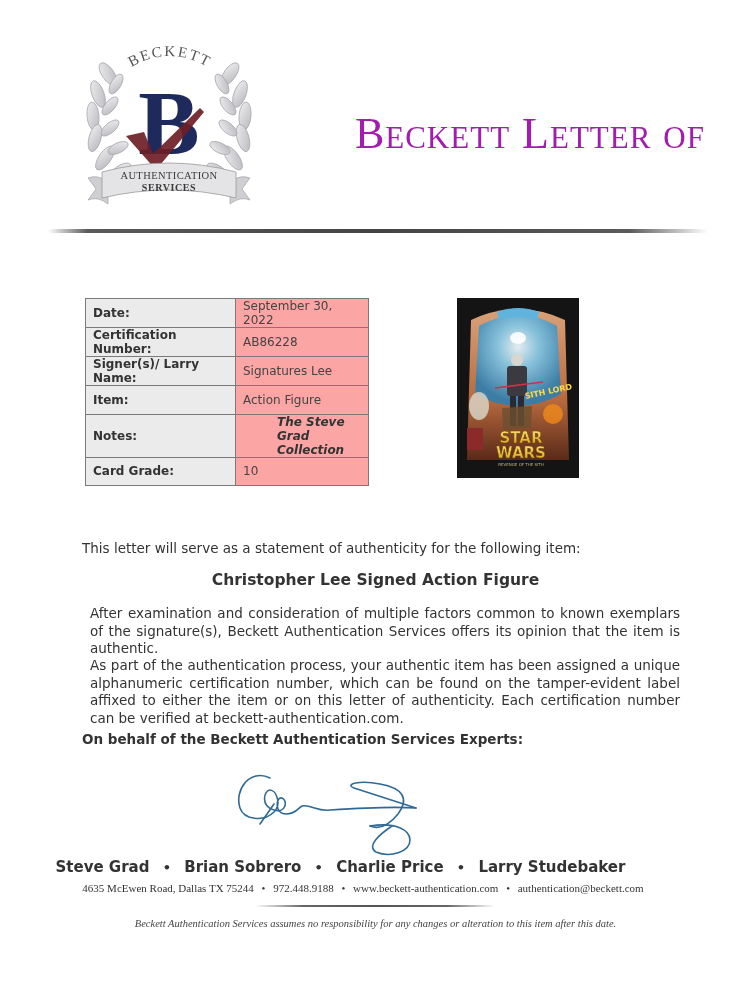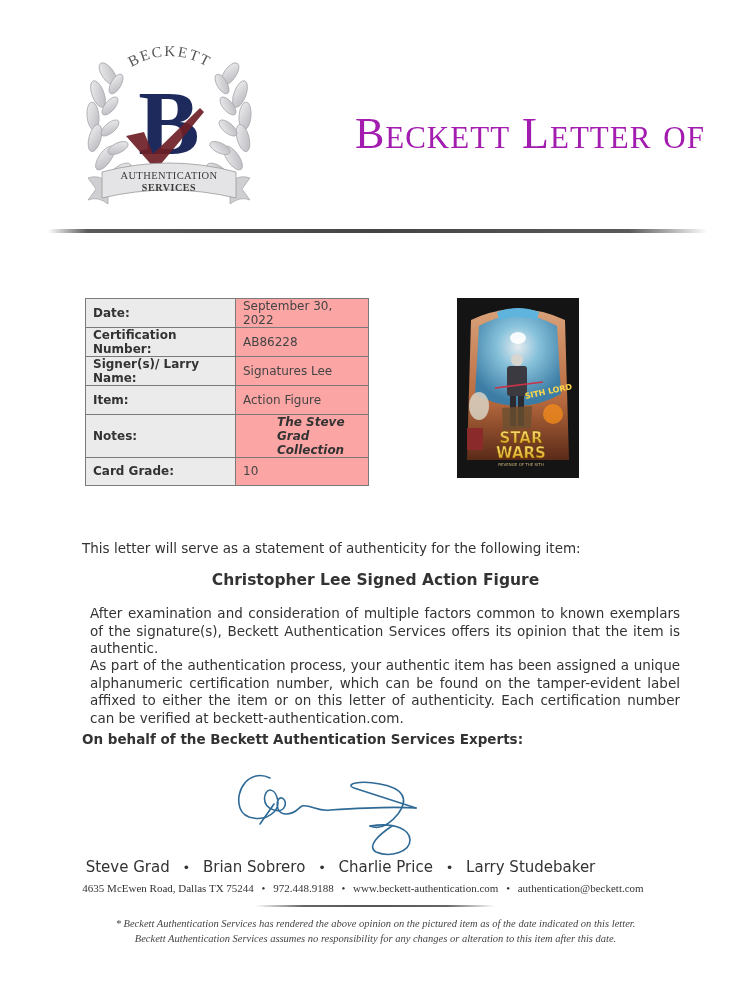--- a/index.html
+++ b/index.html
@@ -27,21 +27,21 @@
     
     .intro { position: absolute; left: 82px; top: 540px; font-size: 13.5px; color: #333; }
     .item-title { position: absolute; left: 0; width: 751px; top: 571px; text-align: center; font-size: 15.5px; font-weight: bold; color: #333; }
     .para { position: absolute; left: 82px; width: 590px; font-size: 13.5px; line-height: 17.5px; color: #333; text-align: justify; margin-left: 8px; }
     .para1 { top: 605px; text-align-last: left; }
     .para2 { top: 657px; }
     .behalf { position: absolute; left: 82px; top: 731px; font-size: 13.5px; font-weight: bold; color: #333; }
     .sig { position: absolute; left: 230px; top: 760px; width: 220px; height: 100px; }
 
     
-    .experts { position: absolute; left: 0; width: 681px; top: 858px; text-align: center; font-size: 15px; font-weight: normal; color: #333; }
+    .experts { position: absolute; left: 0; width: 681px; top: 858px; text-align: center; font-size: 15px; font-weight: bold; color: #333; }
     .experts .dot { margin: 0 8px; font-size: 13px; }
     .contact { position: absolute; left: 0; width: 726px; top: 882px; text-align: center; font-family: "Liberation Serif", serif; font-size: 11px; color: #333; }
     .contact .dot { margin: 0 5px; }
     .footer-rule { position: absolute; left: 255px; top: 905px; width: 240px; height: 2px;
       background: linear-gradient(to right, rgba(100,100,100,0) 0%, #666 20%, #555 50%, #666 80%, rgba(100,100,100,0) 100%); }
     .disclaimer { position: absolute; left: 0; width: 751px; top: 916px; text-align: center; font-family: "Liberation Serif", serif; font-style: italic; font-size: 10.5px; line-height: 15px; color: #444; }
   </style>
 </head>
 <body>
 
@@ -210,15 +210,14 @@
   <span>972.448.9188</span>
   <span class="dot">•</span>
   <span>www.beckett-authentication.com</span>
   <span class="dot">•</span>
   <span>authentication@beckett.com</span>
 </div>
 
 <div class="footer-rule"></div>
 
 <div class="disclaimer">
-  <div>* Beckett Authentication Services has rendered the above opinion on the pictured item as of the date indicated on this letter.</div>
   <div>Beckett Authentication Services assumes no responsibility for any changes or alteration to this item after this date.</div>
 </div>
 
 </body></html>

